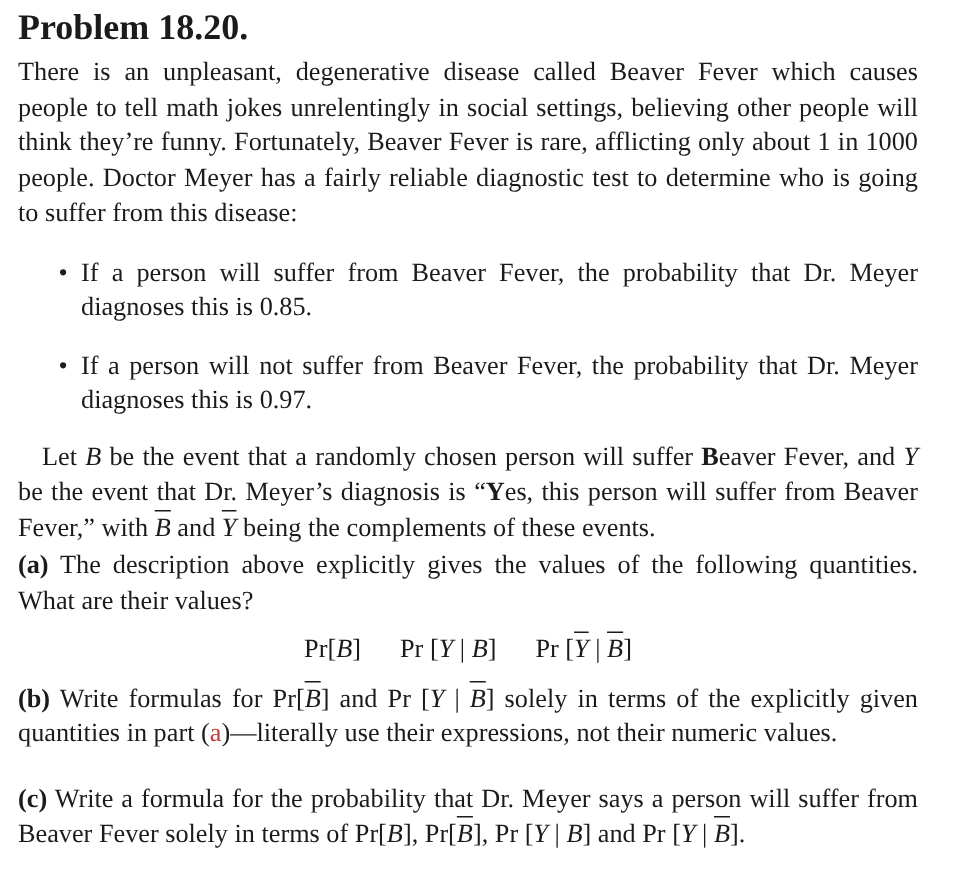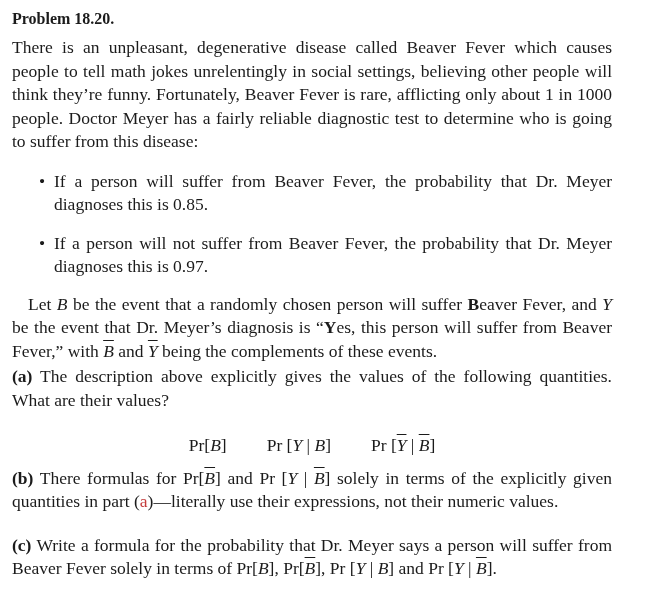--- a/index.html
+++ b/index.html
@@ -11,21 +11,21 @@
     font-family: "Liberation Serif", "DejaVu Serif", serif;
     color: var(--text, #1b1b1b);
     -webkit-font-smoothing: antialiased;
   }
   .page {
     padding: 7px 41px 0 12px;
     font-size: 17.5px;
     line-height: 23.5px;
   }
   .heading {
-    font-size: 16px;
+    font-size: 24px;
     font-weight: bold;
     margin: 0 0 5px 0;
     line-height: 24px;
     font-family: Liberation Serif, serif;
   }
   .para { margin: 0; text-align: justify; }
   .intro { margin-bottom: 16px; }
   .bullets { list-style: none; margin: 0 0 14px 0; padding: 0; }
   .bullet {
     position: relative;
@@ -33,22 +33,22 @@
     margin-bottom: 15px;
     text-align: justify;
   }
   .bullet:last-child { margin-bottom: 0; }
   .marker { position: absolute; left: 27px; top: 0; }
   .setup { text-indent: 16px; margin-bottom: 2px; }
   .part { margin-bottom: 0; }
   .formula-row {
     display: flex;
     justify-content: center;
-    gap: 40px;
-    margin: 22px 0 9px 0;
+    gap: 26px;
+    margin: 9px 0 9px 0;
   }
   .formula { white-space: nowrap; }
   
   .b  { font-weight: bold; }
   .mi { font-style: italic; }
   .ov { font-style: italic; text-decoration: overline; }
   .link { color: var(--link, #c43b3b); }
   .part-c { margin-top: 20px; }
 </style>
 </head>
@@ -74,17 +74,17 @@
   <p class="para setup"><span>Let </span><span class="mi">B</span><span> be the event that a randomly chosen person will suffer </span><span class="b">B</span><span>eaver Fever, and </span><span class="mi">Y</span><span> be the event that Dr. Meyer’s diagnosis is “</span><span class="b">Y</span><span>es, this person will suffer from Beaver Fever,” with </span><span class="ov">B</span><span> and </span><span class="ov">Y</span><span> being the complements of these events.</span></p>
 
   <p class="para part"><span class="b">(a)</span><span>  The description above explicitly gives the values of the following quantities. What are their values?</span></p>
 
   <div class="formula-row">
     <span class="formula"><span>Pr[</span><span class="mi">B</span><span>]</span></span>
     <span class="formula"><span>Pr [</span><span class="mi">Y</span><span> | </span><span class="mi">B</span><span>]</span></span>
     <span class="formula"><span>Pr [</span><span class="ov">Y</span><span> | </span><span class="ov">B</span><span>]</span></span>
   </div>
 
-  <p class="para part"><span class="b">(b)</span><span>  There formulas for Pr[</span><span class="ov">B</span><span>] and Pr [</span><span class="mi">Y</span><span> | </span><span class="ov">B</span><span>] solely in terms of the explicitly given quantities in part (</span><span class="link">a</span><span>)—literally use their expressions, not their numeric values.</span></p>
+  <p class="para part"><span class="b">(b)</span><span>  Write formulas for Pr[</span><span class="ov">B</span><span>] and Pr [</span><span class="mi">Y</span><span> | </span><span class="ov">B</span><span>] solely in terms of the explicitly given quantities in part (</span><span class="link">a</span><span>)—literally use their expressions, not their numeric values.</span></p>
 
   <p class="para part part-c"><span class="b">(c)</span><span>  Write a formula for the probability that Dr. Meyer says a person will suffer from Beaver Fever solely in terms of Pr[</span><span class="mi">B</span><span>], Pr[</span><span class="ov">B</span><span>], Pr [</span><span class="mi">Y</span><span> | </span><span class="mi">B</span><span>] and Pr [</span><span class="mi">Y</span><span> | </span><span class="ov">B</span><span>].</span></p>
 
 </div>
 
 </body></html>

